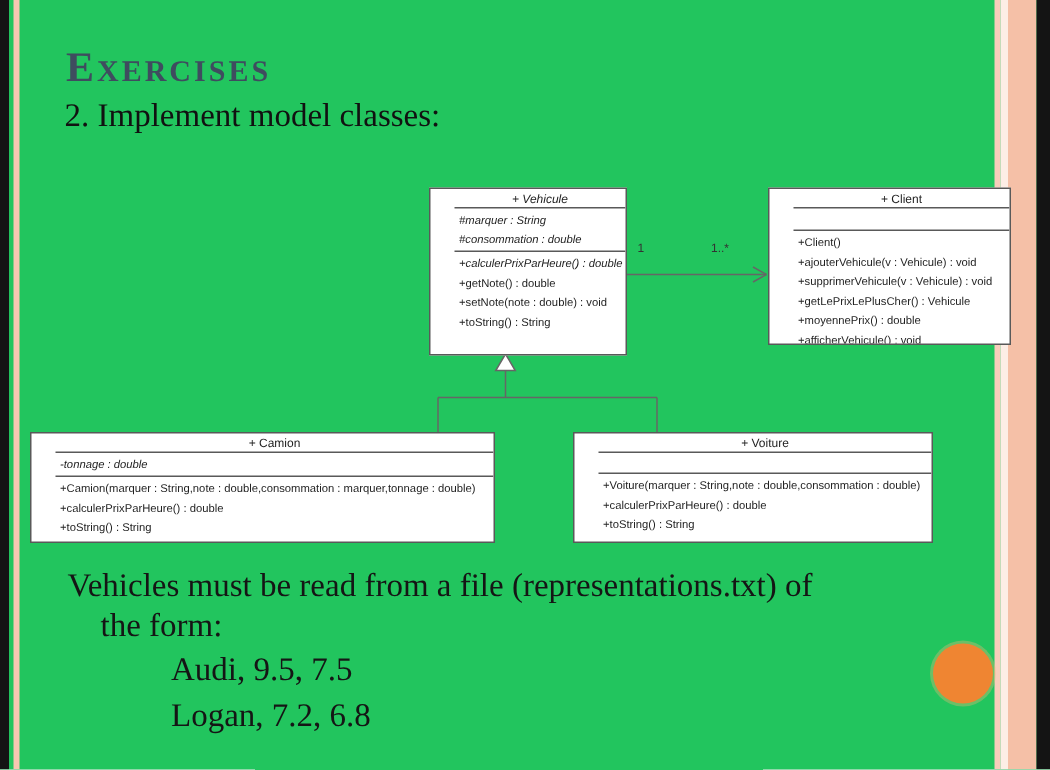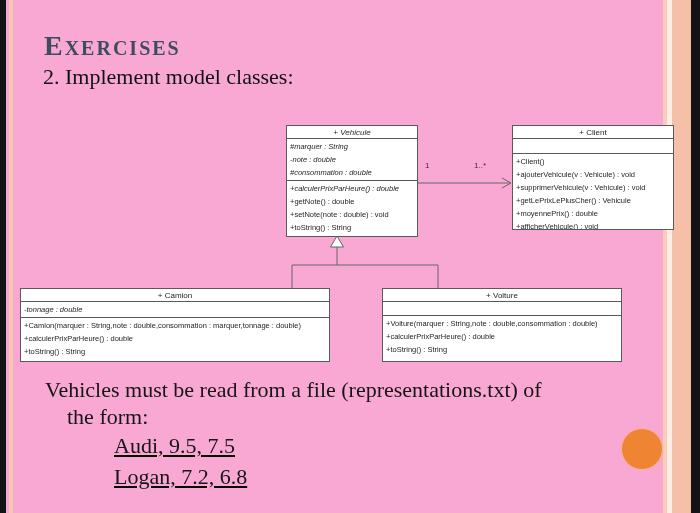--- a/index.html
+++ b/index.html
@@ -1,17 +1,17 @@
 <!DOCTYPE html>
 <html><head>
 <meta charset="utf-8">
 <style>
   html,body{margin:0;padding:0;background:#e8e8e8;}
   .slide{
-    position:relative;width:700px;height:513px;background:#f9a8d4;
+    position:relative;width:700px;height:513px;background:#22c55e;
     overflow:hidden;font-family:"Liberation Serif","DejaVu Serif",serif;
   }
   
   .edge{position:absolute;top:0;height:513px;}
   .edge-black-left{left:0;width:6px;background:#141414;}
   .stripe-left{left:9px;width:4px;background:#f7c7b2;}
   .stripe-r1{left:663px;width:4px;background:#f8cdbb;}
   .stripe-r2{left:667px;width:5px;background:#fdeee6;}
   .stripe-r3{left:672px;width:19px;background:#f5c0a7;}
   .edge-black-right{left:691px;width:9px;background:#141414;}
@@ -25,21 +25,21 @@
   .page-subtitle{
     position:absolute;left:43px;top:64px;
     font-size:22px;color:#111111;
   }
 
   
   .uml-class{
     position:absolute;background:#ffffff;border:1px solid #595959;
     display:flex;flex-direction:column;box-sizing:border-box;
     font-family:"Liberation Sans","DejaVu Sans",sans-serif;
-    font-size:7.5px;color:#1e1e1e;overflow:hidden;
+    font-size:7.5px;color:#1e1e1e;overflow:hidden;padding-left:16px;
   }
   .uml-head{
     text-align:center;padding:2px 0 1px 0;font-size:8px;flex:0 0 auto;
   }
   .uml-head.abstract{font-style:italic;}
   .uml-attrs{
     border-top:1px solid #595959;border-bottom:1px solid #595959;
     padding:1px 3px;min-height:10px;flex:0 0 auto;font-style:italic;
   }
   .uml-methods{padding:1px 3px;flex:1 1 auto;}
@@ -49,21 +49,21 @@
   
   svg.connectors{position:absolute;left:0;top:0;pointer-events:none;}
   .mult{
     position:absolute;font-family:"Liberation Sans","DejaVu Sans",sans-serif;
     font-size:8px;color:#333;
   }
 
   
   .body-line1{position:absolute;left:45px;top:377px;font-size:22px;color:#151515;}
   .body-line2{position:absolute;left:67px;top:404px;font-size:22px;color:#151515;}
-  .file-lines{position:absolute;left:114px;top:430px;text-decoration:underline;}
+  .file-lines{position:absolute;left:114px;top:430px;}
   .file-line{font-size:22px;color:#151515;line-height:31px;}
 
   .orange-dot{
     position:absolute;left:622px;top:429px;width:40px;height:40px;
     border-radius:50%;background:#ef8532;
     box-shadow:0 0 0 2px rgba(245,180,120,0.35);
   }
 </style>
 </head>
 <body>
@@ -93,21 +93,20 @@
     <line x1="438" y1="265" x2="438" y2="288" stroke="#666" stroke-width="1"></line>
   </svg>
 
   <div class="mult" style="left:425px;top:161px;">1</div>
   <div class="mult" style="left:474px;top:161px;">1..*</div>
 
   <div class="uml-class" style="left:286px;top:125px;width:132px;height:112px;">
     <div class="uml-head abstract">+ Vehicule</div>
     <div class="uml-attrs">
         <div class="uml-line">#marquer : String</div>
-        <div class="uml-line">-note : double</div>
         <div class="uml-line">#consommation : double</div>
       </div>
     <div class="uml-methods">
         <div class="uml-line it">+calculerPrixParHeure() : double</div>
         <div class="uml-line">+getNote() : double</div>
         <div class="uml-line">+setNote(note : double) : void</div>
         <div class="uml-line">+toString() : String</div>
       </div>
   </div>
 

